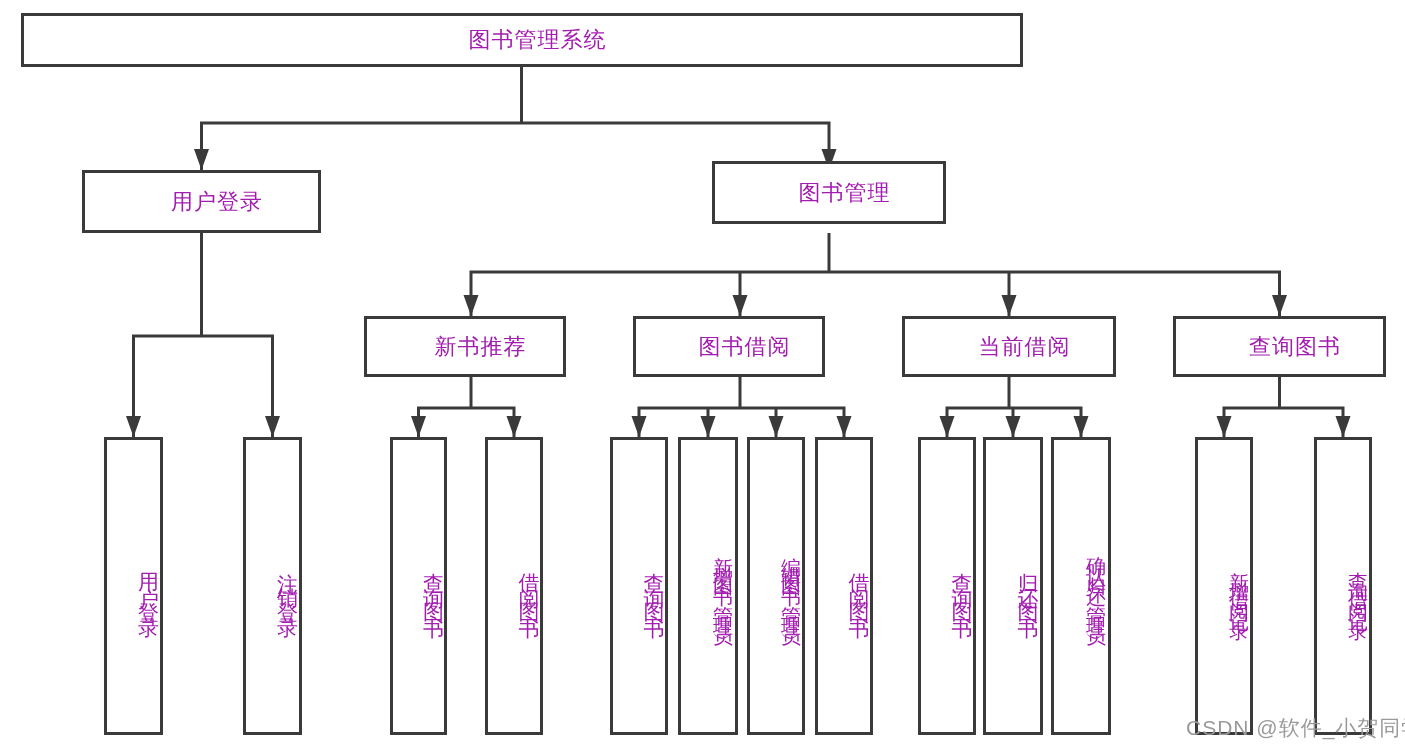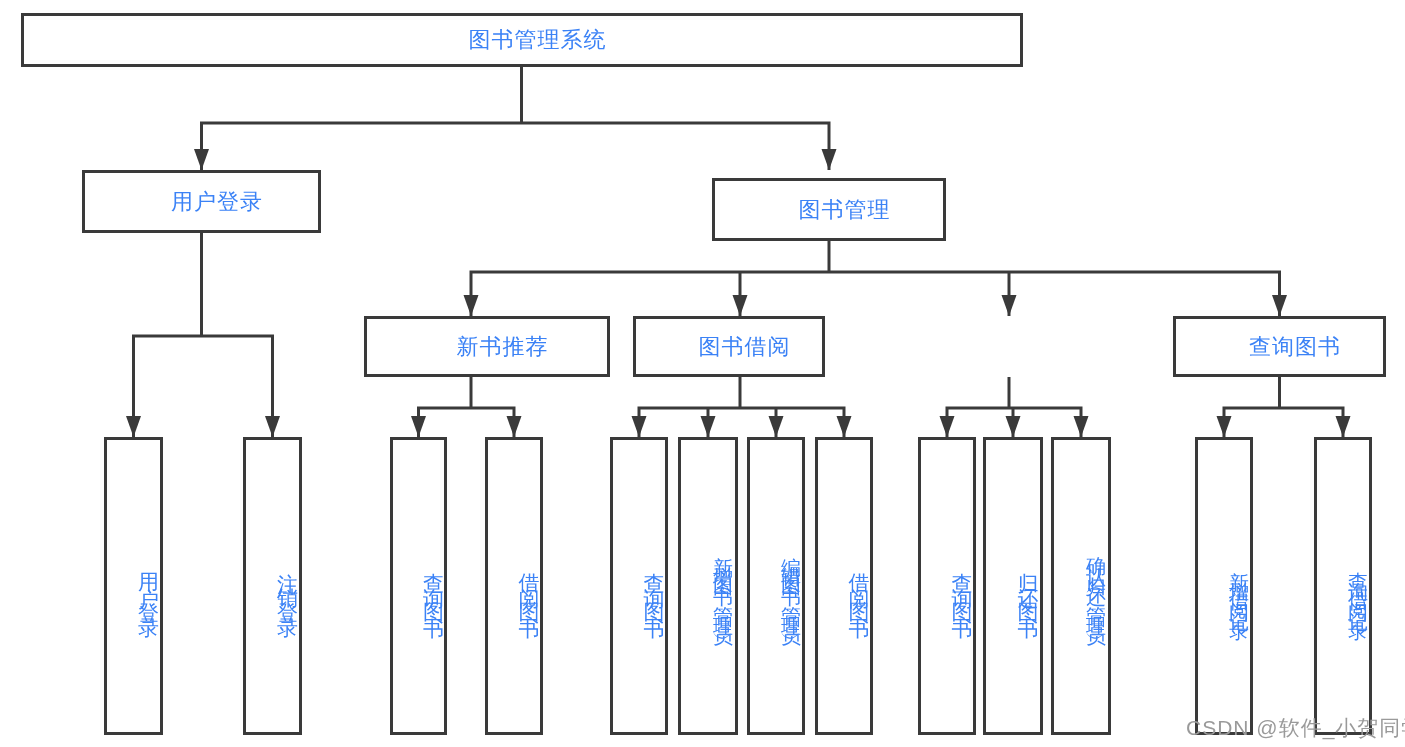--- a/index.html
+++ b/index.html
@@ -18,21 +18,21 @@
     width: 1405px; height: 747px;
   }
   .node {
     position: absolute;
     box-sizing: border-box;
     background: #ffffff;
     border: 3px solid #3a3a3a;
     display: flex;
     align-items: center;
     justify-content: center;
-    color: #3b82f6;
+    color: #a21caf;
     padding-left: 31px;
   }
   .hlabel {
     font-size: 22px;
     letter-spacing: 1px;
     white-space: nowrap;
   }
   .leaf .vlabel {
     writing-mode: vertical-rl;
     text-orientation: upright;
@@ -119,29 +119,32 @@
     </g>
   </svg>
 
   <div class="node" style="left:21px; top:13px; width:1002px; height:54px;">
     <span class="hlabel">图书管理系统</span>
   </div>
 
   <div class="node" style="left:82px; top:170px; width:239px; height:63px;">
     <span class="hlabel">用户登录</span>
   </div>
-  <div class="node" style="left:712px; top:178px; width:234px; height:63px;">
+  <div class="node" style="left:712px; top:161px; width:234px; height:63px;">
     <span class="hlabel">图书管理</span>
   </div>
 
-  <div class="node" style="left:364px; top:316px; width:246px; height:61px;">
+  <div class="node" style="left:364px; top:316px; width:202px; height:61px;">
     <span class="hlabel">新书推荐</span>
   </div>
   <div class="node" style="left:633px; top:316px; width:192px; height:61px;">
     <span class="hlabel">图书借阅</span>
+  </div>
+  <div class="node" style="left:902px; top:316px; width:214px; height:61px;">
+    <span class="hlabel">当前借阅</span>
   </div>
   <div class="node" style="left:1173px; top:316px; width:213px; height:61px;">
     <span class="hlabel">查询图书</span>
   </div>
 
   <div class="node leaf" style="left:104px; top:437px; width:59px; height:298px;">
     <span class="vlabel">用户登录</span>
   </div>
   <div class="node leaf" style="left:243px; top:437px; width:59px; height:298px;">
     <span class="vlabel">注销登录</span>

